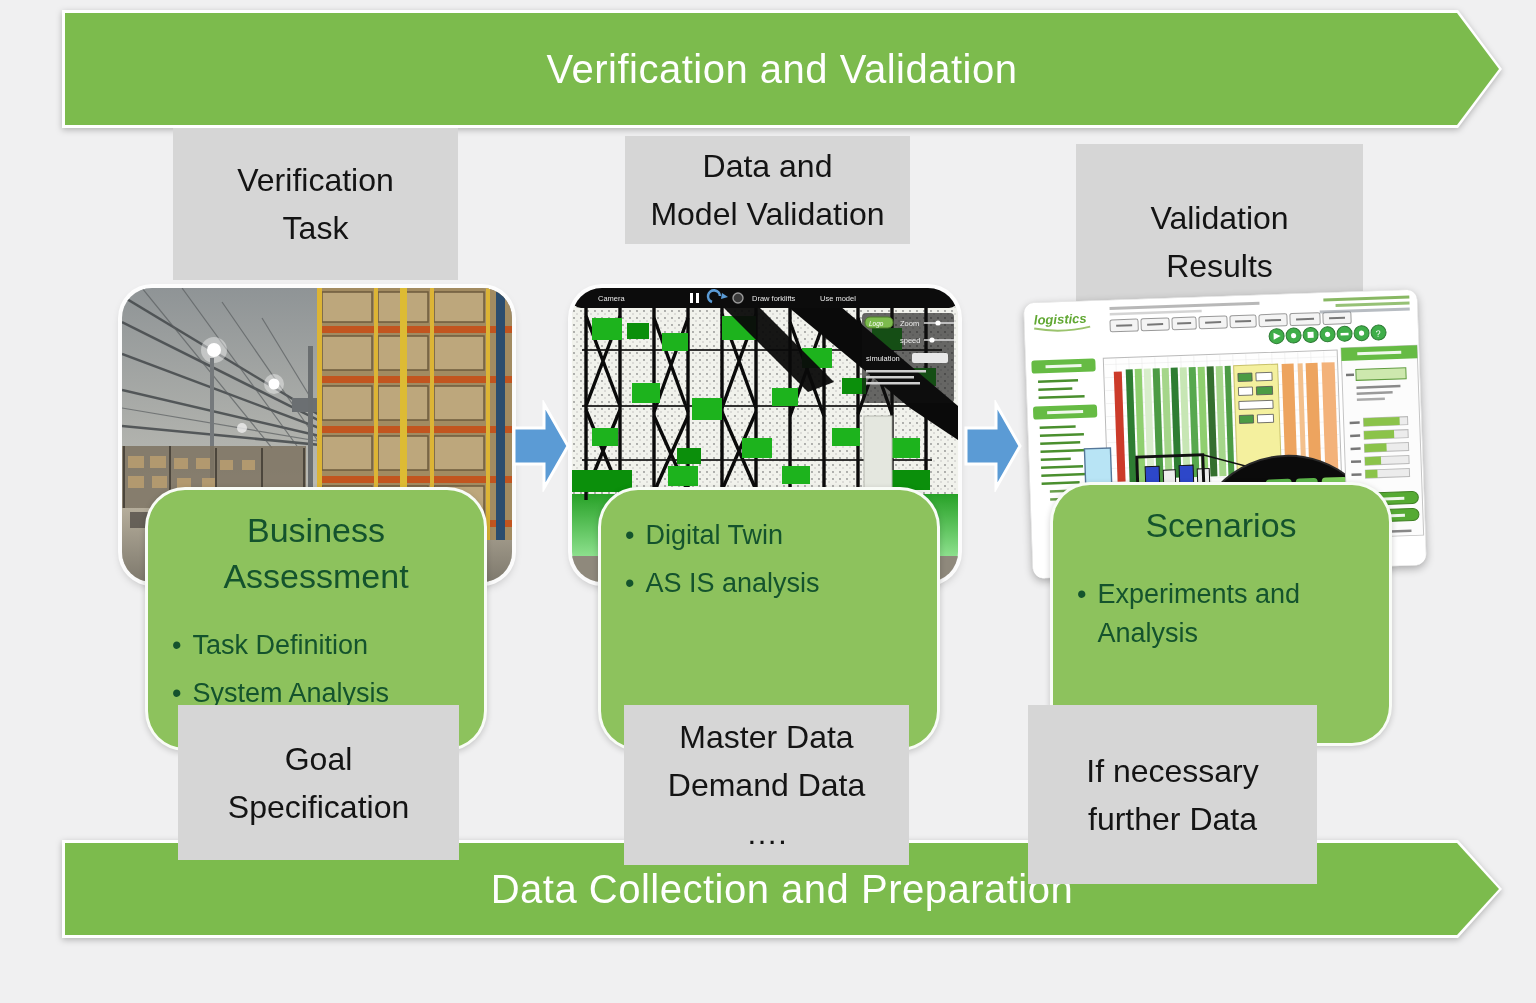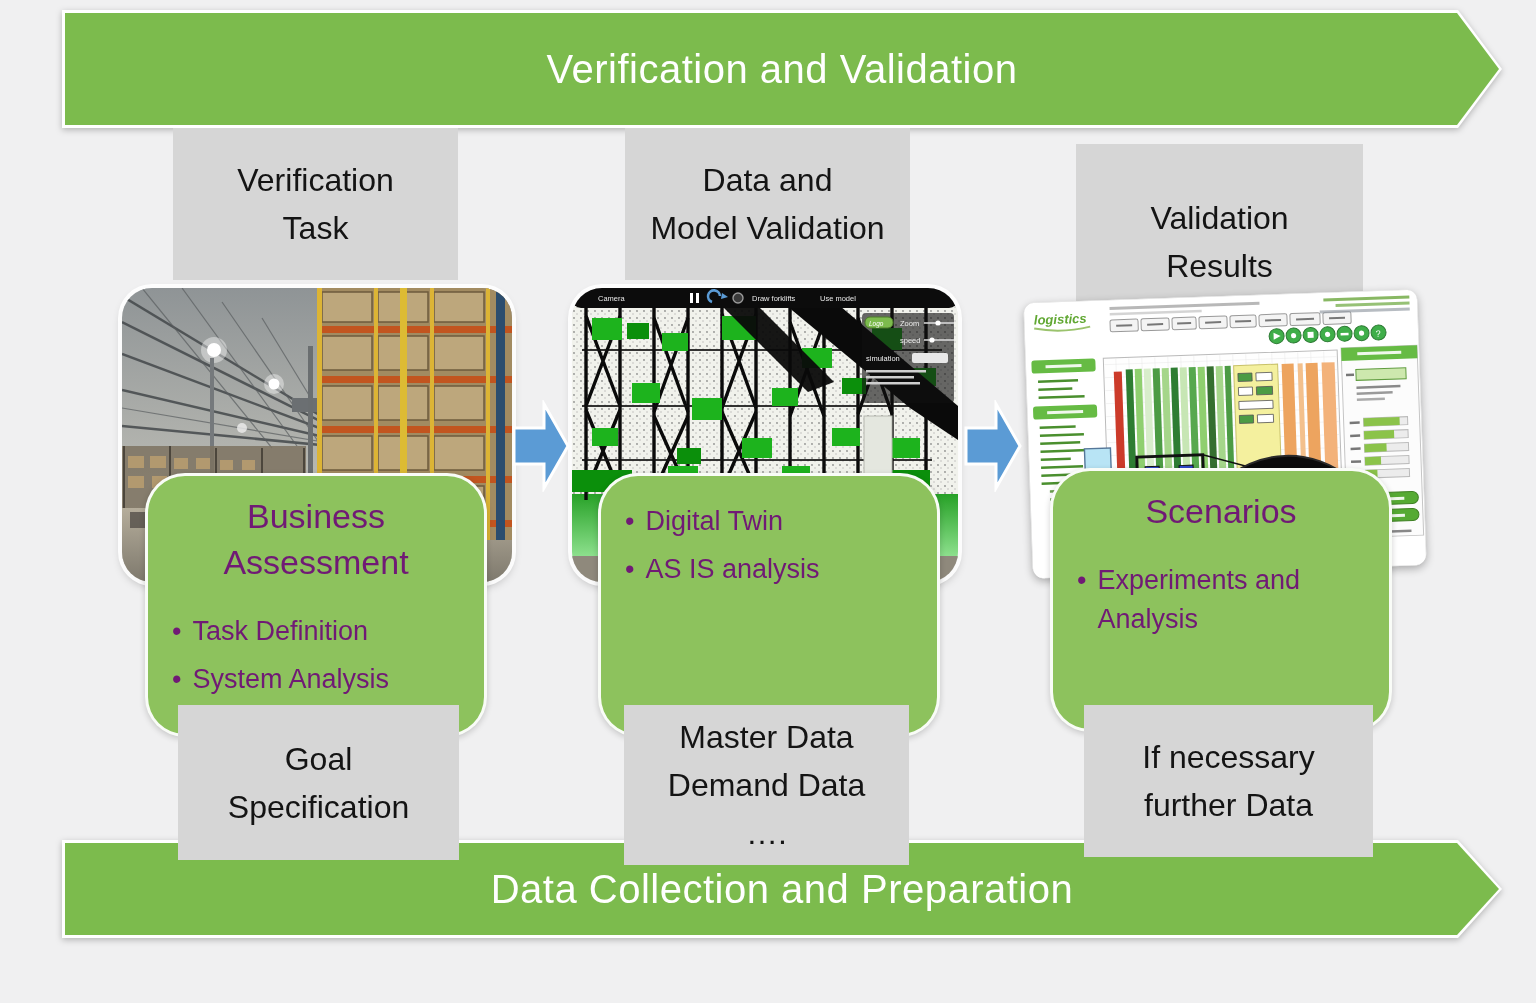--- a/index.html
+++ b/index.html
@@ -14,40 +14,40 @@
   .banner .outline{position:absolute;inset:0;background:#ffffff;
     clip-path:polygon(0 0,calc(100% - 44px) 0,100% 50%,calc(100% - 44px) 100%,0 100%);}
   .banner .fill{position:absolute;inset:3px;background:#7cbb4d;
     clip-path:polygon(0 0,calc(100% - 42px) 0,100% 50%,calc(100% - 42px) 100%,0 100%);
     display:flex;align-items:center;justify-content:center;}
   .banner .label{color:#ffffff;font-size:40px;letter-spacing:.5px;}
   
   .gray{position:absolute;background:#d6d6d6;color:#141414;display:flex;align-items:center;
     justify-content:center;text-align:center;font-size:32px;line-height:1.5;white-space:pre-line;}
   #gt1{left:173px;top:128px;width:285px;height:152px;}
-  #gt2{left:625px;top:128px;width:285px;height:152px;}
+  #gt2{left:625px;top:136px;width:285px;height:108px;}
   #gt3{left:1076px;top:144px;width:287px;height:196px;}
   #gb1{left:178px;top:705px;width:281px;height:155px;}
   #gb2{left:624px;top:705px;width:285px;height:160px;}
-  #gb3{left:1084px;top:705px;width:289px;height:152px;}
+  #gb3{left:1028px;top:705px;width:289px;height:179px;}
   
   .shot{position:absolute;overflow:hidden;z-index:1;
     box-shadow:0 0 0 4px rgba(255,255,255,.9),0 4px 10px rgba(0,0,0,.25);}
   #shot1{left:122px;top:288px;width:390px;height:294px;border-radius:30px;}
   #shot2{left:572px;top:288px;width:386px;height:294px;border-radius:30px;}
   #shot3{left:1028px;top:296px;width:394px;height:276px;border-radius:12px;background:#fff;
     transform:rotate(-2deg);box-shadow:0 3px 9px rgba(0,0,0,.3);}
   .shot svg{display:block;width:100%;height:100%;}
   
   .flow{position:absolute;width:58px;height:92px;z-index:2;}
   #flow1{left:512px;top:400px;}
   #flow2{left:964px;top:400px;}
   
   .stage{position:absolute;z-index:3;background:#8dc25d;border:3px solid rgba(255,255,255,.95);
-    border-radius:40px;color:#701a75;box-shadow:0 2px 6px rgba(0,0,0,.18);box-sizing:border-box;}
+    border-radius:40px;color:#14532d;box-shadow:0 2px 6px rgba(0,0,0,.18);box-sizing:border-box;margin-top:14px;}
   #stage1{left:145px;top:473px;width:342px;height:264px;}
   #stage2{left:598px;top:473px;width:342px;height:264px;}
   #stage3{left:1050px;top:468px;width:342px;height:264px;}
   .stage .title{margin-top:18px;text-align:center;font-size:34px;line-height:1.35;white-space:pre-line;}
   .stage .bullets{margin:26px 26px 0 24px;font-size:27px;line-height:1.45;display:flex;
     flex-direction:column;gap:9px;}
   .bullet{display:flex;}
   .bullet .dot{margin-right:11px;}
   
   .gray.over{z-index:4;}

